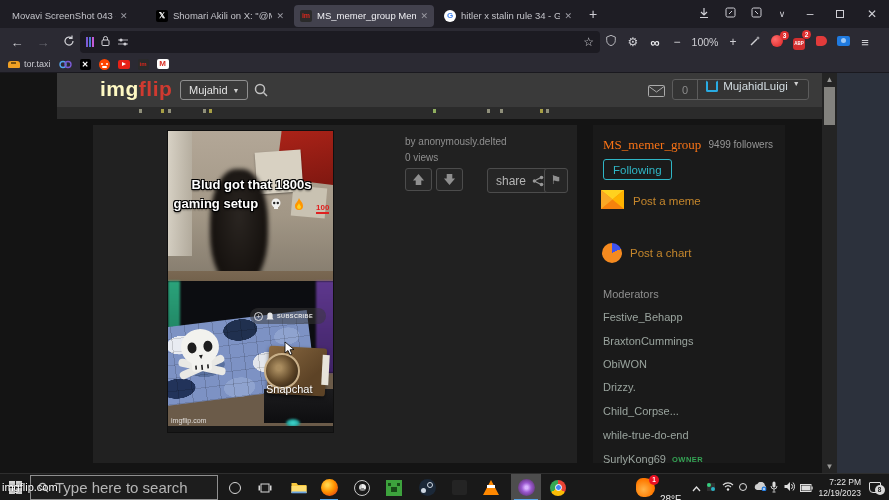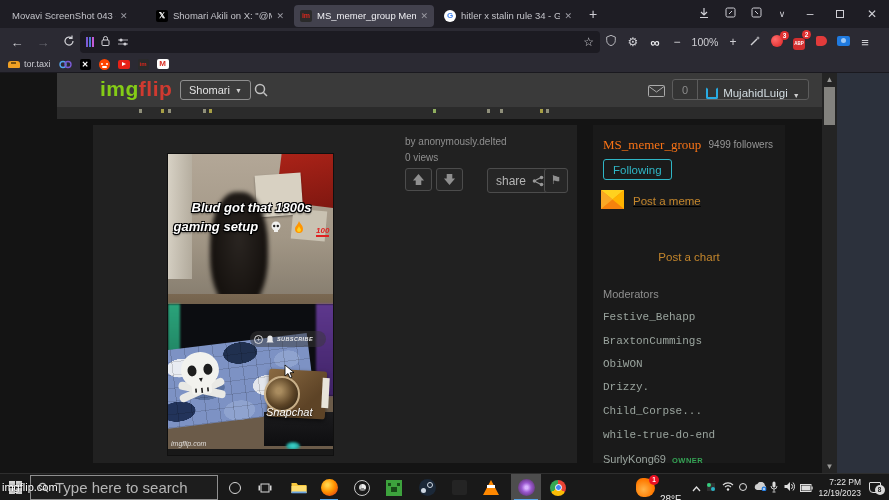--- a/index.html
+++ b/index.html
@@ -29,37 +29,37 @@
 
   
   .viewport { position:absolute; left:0; top:73px; width:889px; height:400px; background:#141414; overflow:hidden; }
   .rightgap { position:absolute; left:837px; top:0; width:52px; height:400px; background:#2c313c; }
   .pgscroll { position:absolute; left:822px; top:0; width:15px; height:400px; background:#242424; }
   .pgscroll .arr { position:absolute; left:0; width:15px; height:13px; color:#9a9a98; font-size:8px; text-align:center; line-height:13px; }
   .pgthumb { position:absolute; left:2px; top:14px; width:11px; height:38px; background:#83827e; }
 
   .ifheader { position:absolute; left:57px; top:0; width:765px; height:34px; background:#3a3a3a; }
   .logo { position:absolute; left:43px; top:4px; font-size:21px; font-weight:bold; letter-spacing:0.5px; }
-  .logo .li { color:#84cc16; } .logo .lf { color:#cf3a30; }
+  .logo .li { color:#fef9c3; } .logo .lf { color:#cf3a30; }
   .createbtn { position:absolute; left:123px; top:7px; height:20px; border:1px solid #8f8f8f; border-radius:3px; color:#e2e2e2; font-size:11px; padding:0 8px; display:flex; align-items:center; gap:5px; background:transparent; }
   .caret { font-size:7px; color:#cfcfcf; }
   .ifsearch { position:absolute; left:196px; top:9px; }
   .mailico { position:absolute; left:591px; top:10px; }
   .userbox { position:absolute; left:615px; top:6px; height:21px; border:1px solid #5c5c5c; border-radius:3px; display:flex; align-items:center; background:#343434; }
   .msgcount { color:#8c8c8c; font-size:11px; padding:0 9px; }
-  .userpart { border-left:1px solid #5c5c5c; height:100%; display:flex; align-items:flex-end; padding:0 8px; gap:5px; }
+  .userpart { border-left:1px solid #5c5c5c; height:100%; display:flex; align-items:flex-start; padding:0 8px; gap:5px; }
   .uname { color:#d3dde2; font-size:11.5px; }
   .navstrip { position:absolute; left:57px; top:34px; width:765px; height:12px; background:#2b2b2b; }
   .frag { position:absolute; top:2px; width:3px; height:4px; background:#8f8f7a; }
 
   .maincard { position:absolute; left:93px; top:52px; width:484px; height:338px; background:#212121; }
   .groupcard { position:absolute; left:593px; top:52px; width:192px; height:338px; background:#1a1a1a; }
 
   
-  .meme { position:absolute; left:74px; top:28px; width:167px; height:303px; overflow:hidden; background:#6b5b49; border:1px solid #101010;font-style:italic; }
+  .meme { position:absolute; left:74px; top:5px; width:167px; height:303px; overflow:hidden; background:#6b5b49; border:1px solid #101010; }
   .m-wall { position:absolute; left:0; top:0; width:167px; height:152px; background:linear-gradient(180deg,#b3a797 0%,#a29786 55%,#837a6c 100%); }
   .m-window { position:absolute; left:0; top:0; width:24px; height:125px; background:linear-gradient(90deg,#ded9cd,#b7b0a2); opacity:.85; }
   .m-poster { position:absolute; right:-8px; top:-5px; width:62px; height:56px; background:linear-gradient(160deg,#b02419,#7e1710); transform:rotate(7deg); }
   .m-paper1 { position:absolute; left:88px; top:20px; width:46px; height:42px; background:#d8d1c2; transform:rotate(-4deg); box-shadow:0 1px 2px rgba(0,0,0,.4); }
   .m-paper2 { position:absolute; left:124px; top:56px; width:34px; height:30px; background:#c9c2b2; transform:rotate(5deg); }
   .m-figure { position:absolute; left:42px; top:38px; width:58px; height:118px; background:radial-gradient(ellipse at 50% 40%, #2a2521, #15110e 70%); border-radius:45%; filter:blur(2px); }
   .m-desk { position:absolute; left:0; top:140px; width:167px; height:70px; background:linear-gradient(180deg,#7a6852,#4a3c2c); }
   .m-monitor { position:absolute; left:0; top:150px; width:167px; height:92px; background:#0c0d11; }
   .m-glowL { position:absolute; left:0; top:150px; width:12px; height:92px; background:linear-gradient(180deg,#35d69e,#1f8f6a); opacity:.75; filter:blur(1px); }
   .m-glowR { position:absolute; left:148px; top:150px; width:19px; height:92px; background:linear-gradient(180deg,#8a4fd0,#5b2f93); opacity:.65; filter:blur(1px); }
@@ -99,22 +99,22 @@
   .sharebtn { position:absolute; left:394px; top:43px; height:25px; border:1px solid #4c4c4c; border-radius:3px; background:#262626; color:#b5b5b5; font-size:12px; display:flex; align-items:center; gap:6px; padding:0 8px; }
   .flagbtn { position:absolute; left:451px; top:43px; width:24px; height:25px; border:1px solid #4c4c4c; border-radius:3px; background:#262626; color:#8f8f8f; font-size:12px; text-align:center; line-height:23px; }
 
   
   .gname { position:absolute; left:10px; top:12px; color:#f97316; font-size:13px;font-family:Liberation Serif, serif; }
   .gfollow { position:absolute; right:12px; top:14px; color:#979797; font-size:10px; }
   .followingbtn { position:absolute; left:10px; top:34px; height:21px; border:1px solid #2fb6c6; border-radius:3px; color:#2fb6c6; font-size:11.5px; background:transparent; padding:0 9px; display:flex; align-items:center; }
   .postrow { position:absolute; left:7px; width:178px; height:20px; display:flex; align-items:center; gap:8px; }
   .postlbl { color:#c4862c; font-size:11.5px; }
   .modtitle { position:absolute; left:10px; top:163px; color:#8f8f8f; font-size:11px; }
-  .modname { position:absolute; left:10px; color:#9aa49e; font-size:11px;font-family:Liberation Mono, monospace; }
-  .ownerrow { position:absolute; left:10px; top:328px; font-size:11px; color:#9aa49e; display:flex; align-items:flex-end; gap:6px; }
+  .modname { position:absolute; left:10px; color:#9aa49e; font-size:11px; }
+  .ownerrow { position:absolute; left:10px; top:328px; font-size:11px; color:#9aa49e; display:flex; align-items:center; gap:6px; }
   .ownerbadge { color:#35a455; font-size:7.5px; font-weight:bold; letter-spacing:.5px; }
 
   
   .taskbar { position:absolute; left:0; top:473px; width:889px; height:27px; background:#191919; border-top:1px solid #2e2e2e; }
   .startgrid { position:absolute; left:9px; top:7px; width:13px; height:13px; display:grid; grid-template-columns:6px 6px; grid-template-rows:6px 6px; gap:1px; }
   .startgrid div { background:#d6d6d6; }
   .tsearch { position:absolute; left:30px; top:1px; width:188px; height:25px; background:#1d1d1d; border:1px solid #8f8f8f; display:flex; align-items:center; padding-left:7px; gap:6px; }
   .tsearch input { background:transparent; border:none; outline:none; color:#c0c0c0; font-size:15px; width:140px; font-family:"Liberation Sans",sans-serif; }
   .tsearch input::placeholder { color:#b5b5b5; }
   .tbslot { position:absolute; top:0; width:30px; height:27px; display:flex; align-items:center; justify-content:center; }
@@ -278,21 +278,21 @@
     </div>
   </div>
 
   <div class="viewport">
 
     <div class="rightgap"></div>
 
     <div class="ifheader">
       <div class="logo"><span class="li">img</span><span class="lf">flip</span></div>
       <div class="createbtn">
-          <span>Shomari</span>
+          <span>Mujahid</span>
           <span class="caret">▼</span>
         </div>
       <div class="ifsearch">
         <svg width="16" height="16" viewBox="0 0 16 16">
             <circle cx="7" cy="7" r="4.5" stroke="#c0c0c0" fill="none" stroke-width="1.5"></circle>
             <path d="M10.5 10.5 L14 14" stroke="#c0c0c0" stroke-width="1.5"></path>
           </svg>
       </div>
       <div class="mailico">
         <svg width="17" height="12" viewBox="0 0 17 12">
@@ -415,32 +415,32 @@
           </svg>
       </div>
       <div class="flagbtn"><span>⚑</span></div>
     </div>
 
     <div class="groupcard">
       <div class="gname">MS_memer_group</div>
       <div class="gfollow">9499 followers</div>
       <div class="followingbtn">Following</div>
 
-      <div class="postrow" style="top:66px;text-decoration:underline;">
+      <div class="postrow" style="top:66px;">
         <span>
           <svg width="25" height="19" viewBox="0 0 25 19">
               <rect x="1" y="0" width="23" height="19" fill="#f5820d"></rect>
               <path d="M12.5 9.5 L1 0 H24 Z" fill="#ffd21f"></path>
               <path d="M12.5 9.5 L1 19 L1 0 Z" fill="#f9a825"></path>
               <path d="M12.5 9.5 L24 0 V19 Z" fill="#ffb300"></path>
             </svg>
         </span>
         <span class="postlbl">Post a meme</span>
       </div>
-      <div class="postrow" style="top:118px;flex-direction:column;">
+      <div class="postrow" style="top:118px;">
         <span style="display:inline-block;width:20px;height:20px;border-radius:50%;background:conic-gradient(#3d52f0 0deg 65deg, #f58a1f 65deg 360deg);margin-left:2px;"></span>
         <span class="postlbl">Post a chart</span>
       </div>
 
       <div class="modtitle">Moderators</div>
       <div class="modname" style="top:186px;">Festive_Behapp</div>
       <div class="modname" style="top:210px;">BraxtonCummings</div>
       <div class="modname" style="top:233px;">ObiWON</div>
       <div class="modname" style="top:256px;">Drizzy.</div>
       <div class="modname" style="top:280px;">Child_Corpse...</div>

